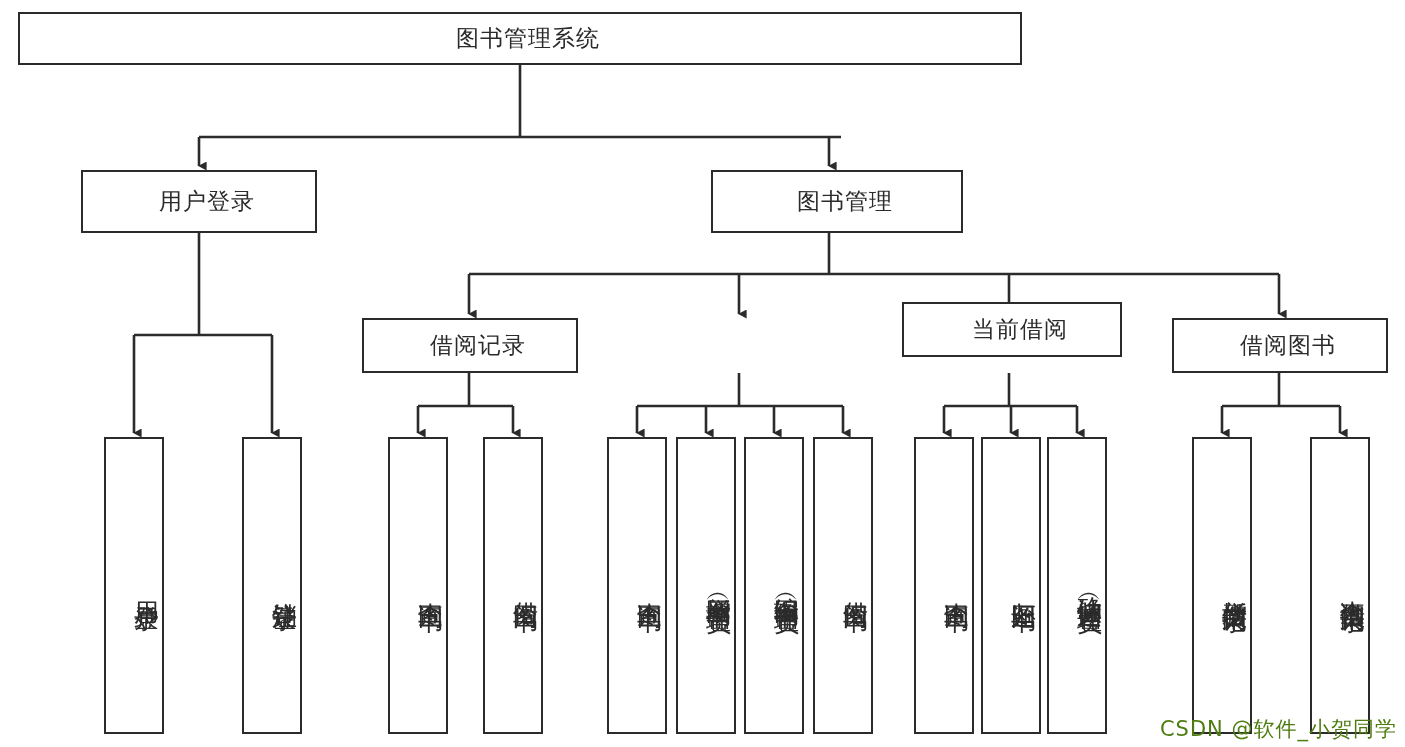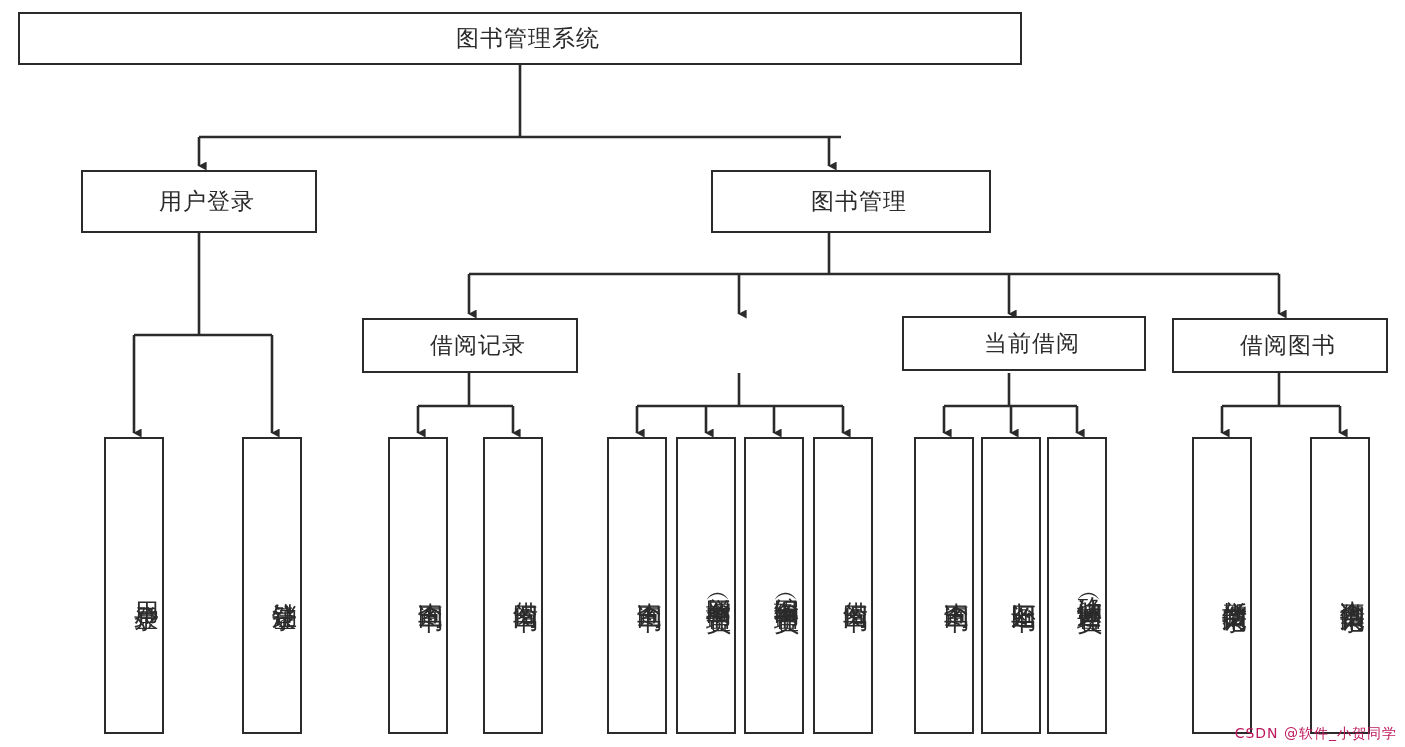--- a/index.html
+++ b/index.html
@@ -43,22 +43,22 @@
   }
   .node-v span{
     writing-mode:vertical-rl;
     text-orientation:upright;
     display:block;
   }
   #watermark{
     position:absolute;
     right:8px;
     bottom:4px;
-    font-size:14px;
-    color:#be185d;
+    font-size:21px;
+    color:#4d7c0f;
     letter-spacing:1px;
     white-space:nowrap;
     pointer-events:none;
   }
 </style>
 </head>
 <body>
 
 <div id="diagram-root">
 
@@ -108,24 +108,24 @@
       <path d="M1279,373 L1279,406"></path>
       <path d="M1222,406 L1340,406"></path>
       <path d="M1222,406 L1222,433" marker-end="url(#arrowhead)"></path>
       <path d="M1340,406 L1340,433" marker-end="url(#arrowhead)"></path>
     </g>
   </svg>
 
   <div class="node node-h" style="left:18px;top:12px;width:1004px;height:53px;">图书管理系统</div>
 
   <div class="node node-h" style="left:81px;top:170px;width:236px;height:63px;">用户登录</div>
-  <div class="node node-h" style="left:711px;top:170px;width:280px;height:63px;">图书管理</div>
+  <div class="node node-h" style="left:711px;top:170px;width:252px;height:63px;">图书管理</div>
 
   <div class="node node-h" style="left:362px;top:318px;width:216px;height:55px;">借阅记录</div>
-  <div class="node node-h" style="left:902px;top:316px;width:244px;height:55px;">当前借阅</div>
+  <div class="node node-h" style="left:902px;top:302px;width:220px;height:55px;">当前借阅</div>
   <div class="node node-h" style="left:1172px;top:318px;width:216px;height:55px;">借阅图书</div>
 
   <div class="node node-v" style="left:104px;top:437px;width:60px;height:297px;">
     <span>用户登录</span>
   </div>
   <div class="node node-v" style="left:242px;top:437px;width:60px;height:297px;">
     <span>注销登录</span>
   </div>
 
   <div class="node node-v" style="left:388px;top:437px;width:60px;height:297px;">

